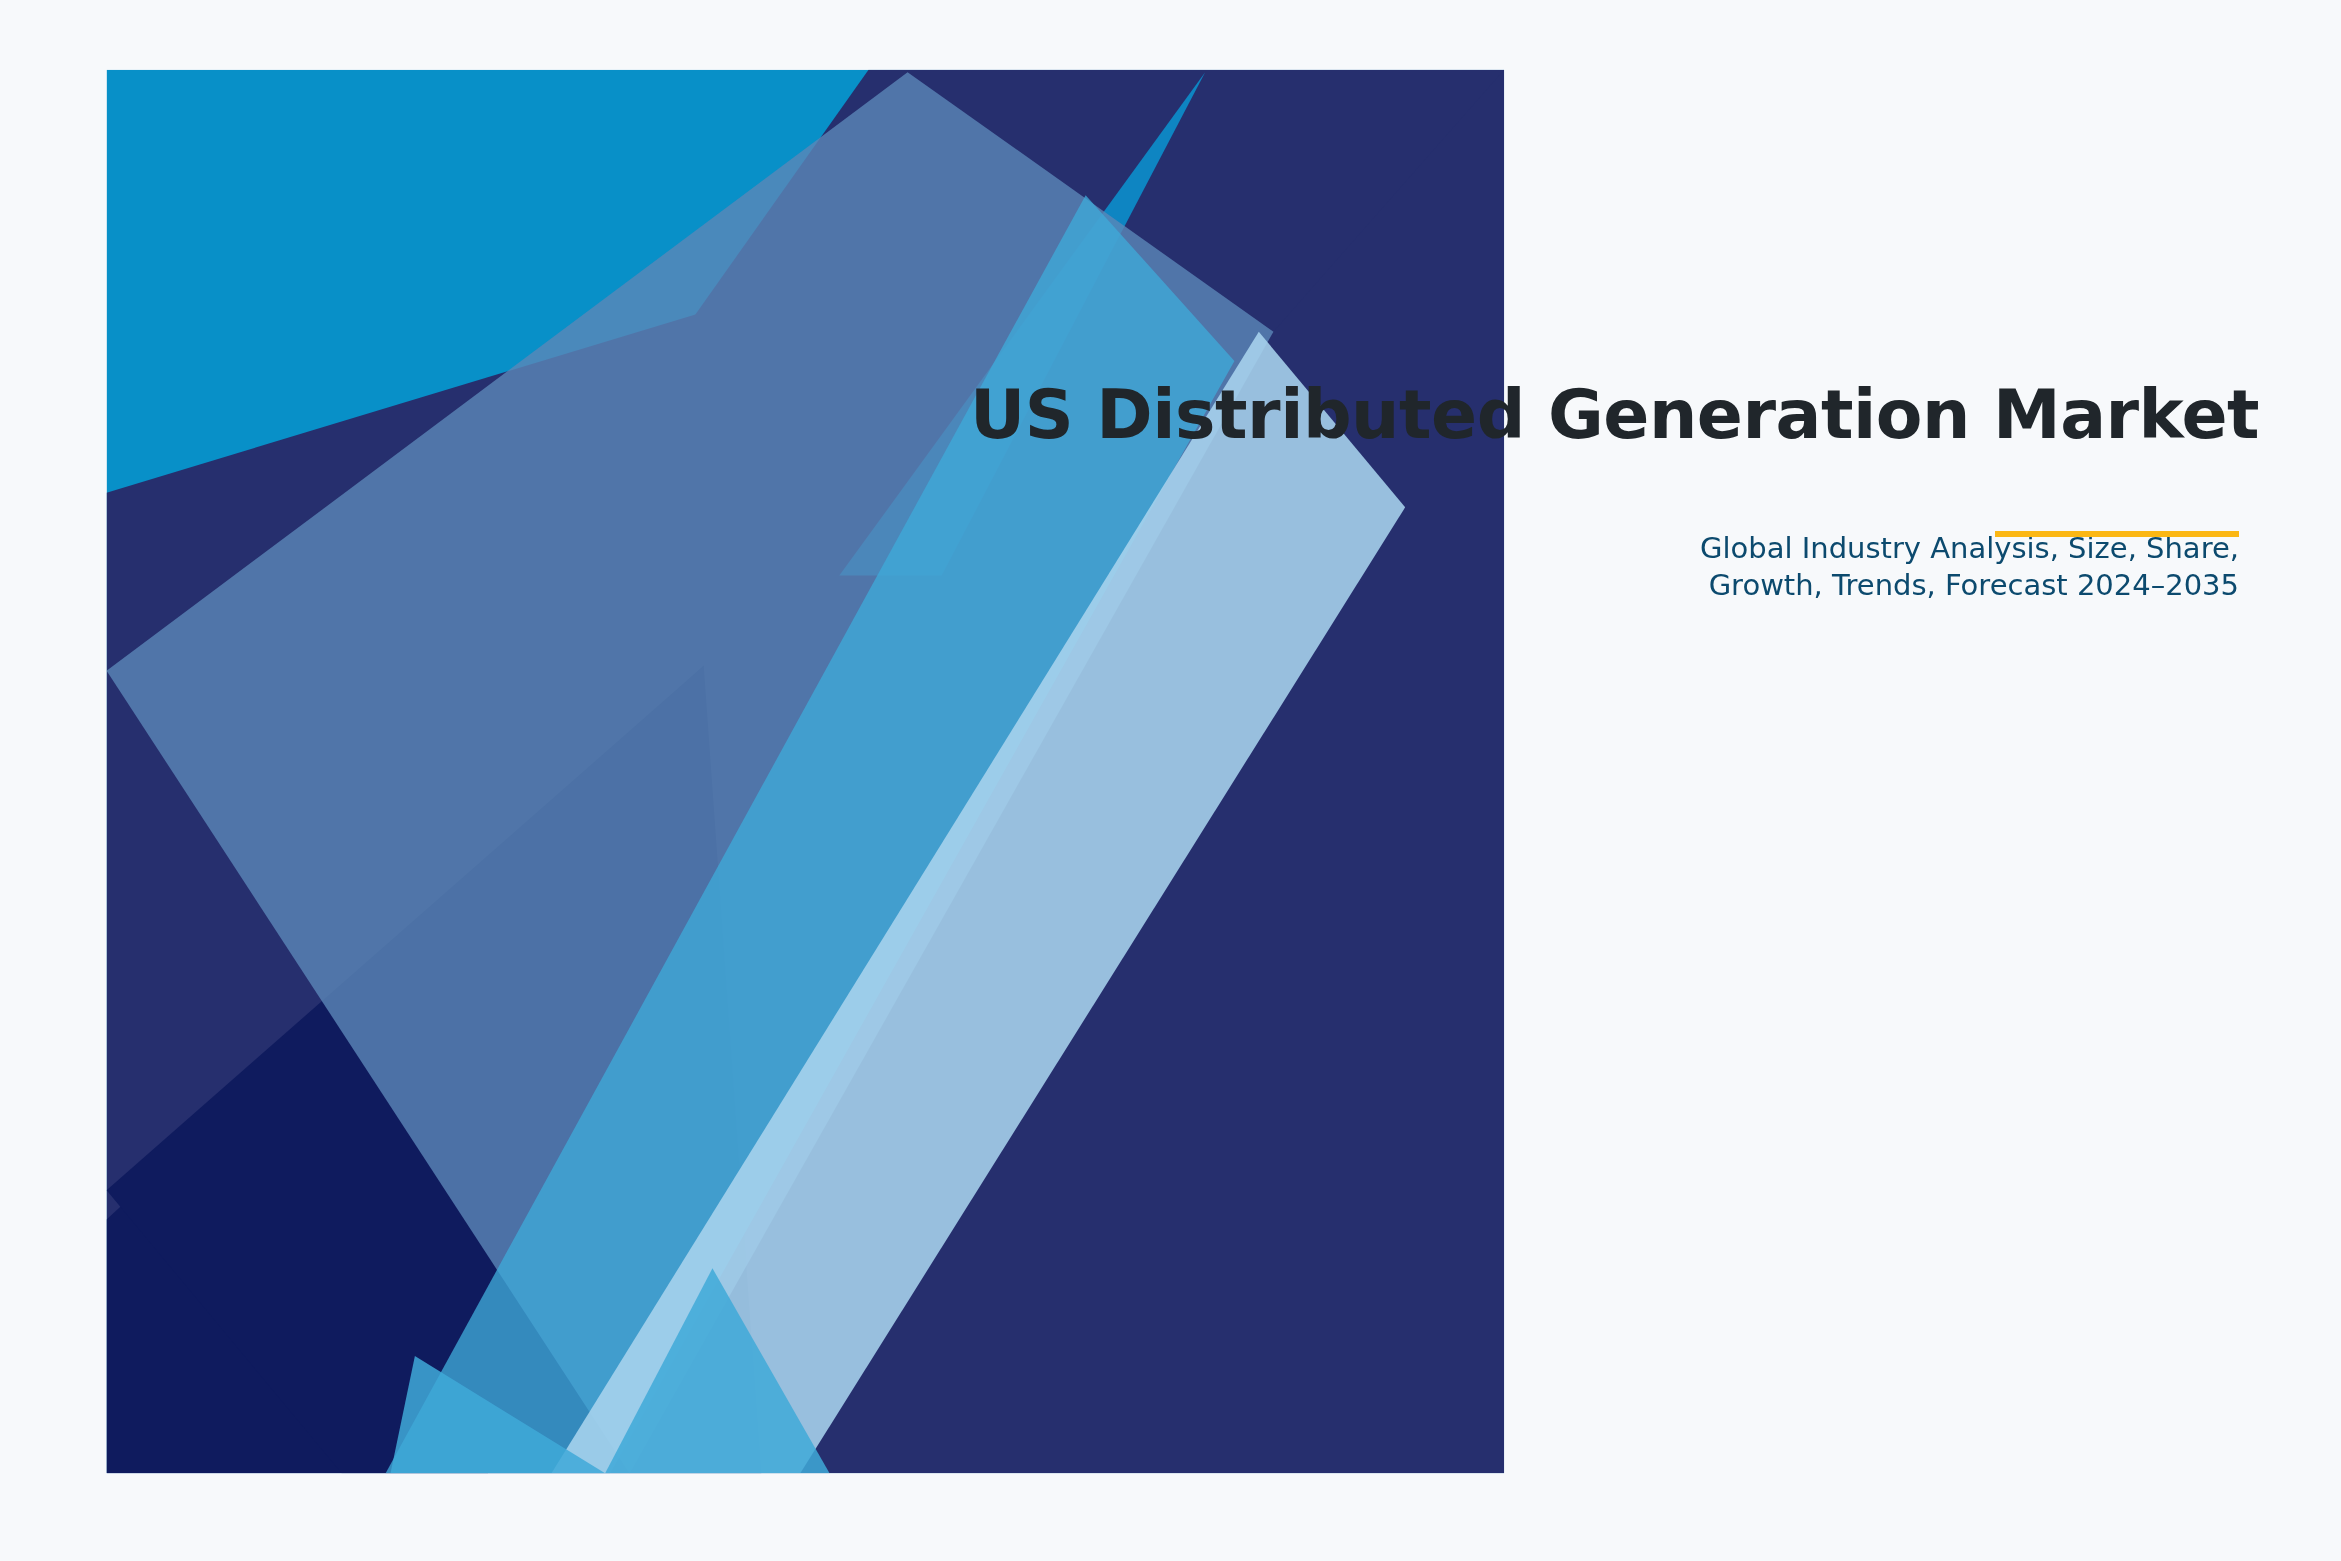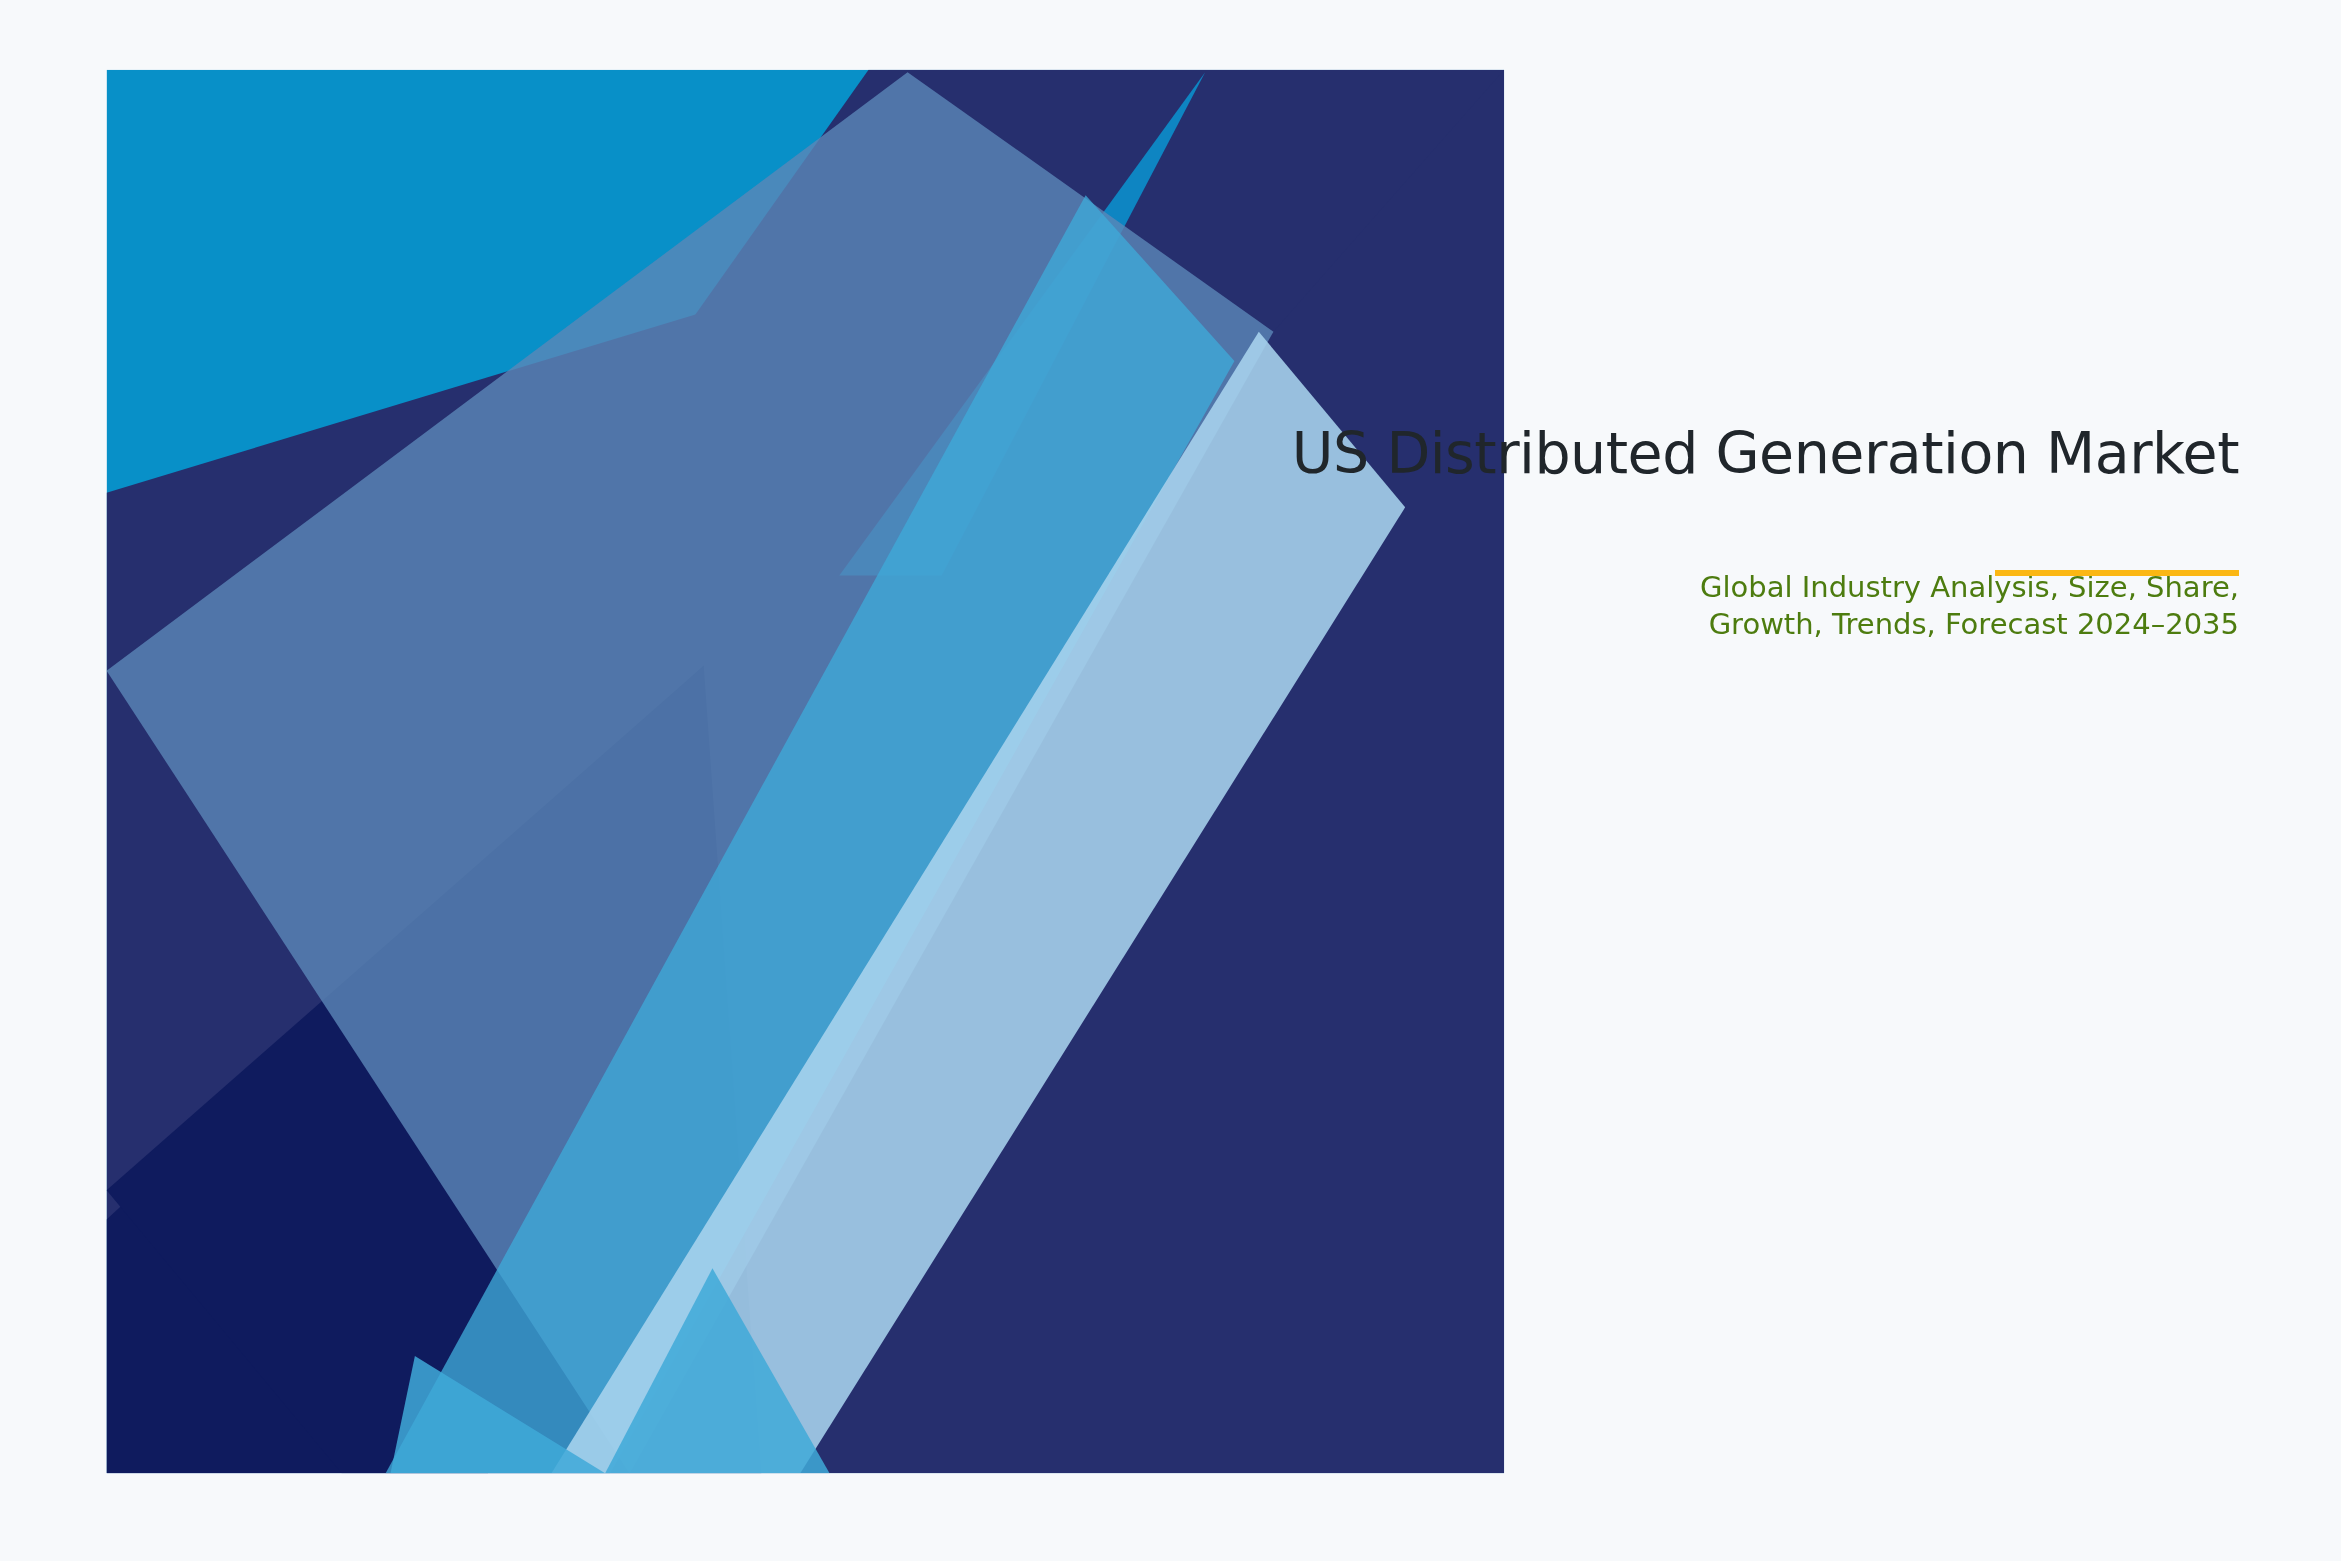--- a/index.html
+++ b/index.html
@@ -46,48 +46,47 @@
     z-index: 10;
   }
 
   #title-block {
     position: relative;
     display: block;
   }
   .title-line {
     display: block;
     font-family: "DejaVu Sans", "Liberation Sans", sans-serif;
-    font-size: 57px;
+    font-size: 68px;
     line-height: 87px;
-    font-weight: 400;
+    font-weight: 700;
     color: #20262b;
     letter-spacing: -0.5px;
     white-space: nowrap;
-    margin-top: 39px;
   }
   #accent-bar {
     position: absolute;
     right: 0px;
     top: 160px;
     width: 244px;
     height: 6.3px;
     background: #fbb714;
     z-index: 12;
   }
 
   #subtitle-block {
     margin-top: 72px;
   }
   .subtitle-line {
     display: block;
     font-family: "DejaVu Sans", "Liberation Sans", sans-serif;
     font-size: 29px;
     line-height: 37px;
     font-weight: 400;
-    color: #4d7c0f;
+    color: #0c4a6e;
     white-space: nowrap;
   }
 </style>
 </head>
 <body>
 
 <div id="cover">
 
   <div id="artwork">
     <svg viewBox="0 0 4800 3200" width="2342" height="1561" xmlns="http://www.w3.org/2000/svg" shape-rendering="geometricPrecision">

